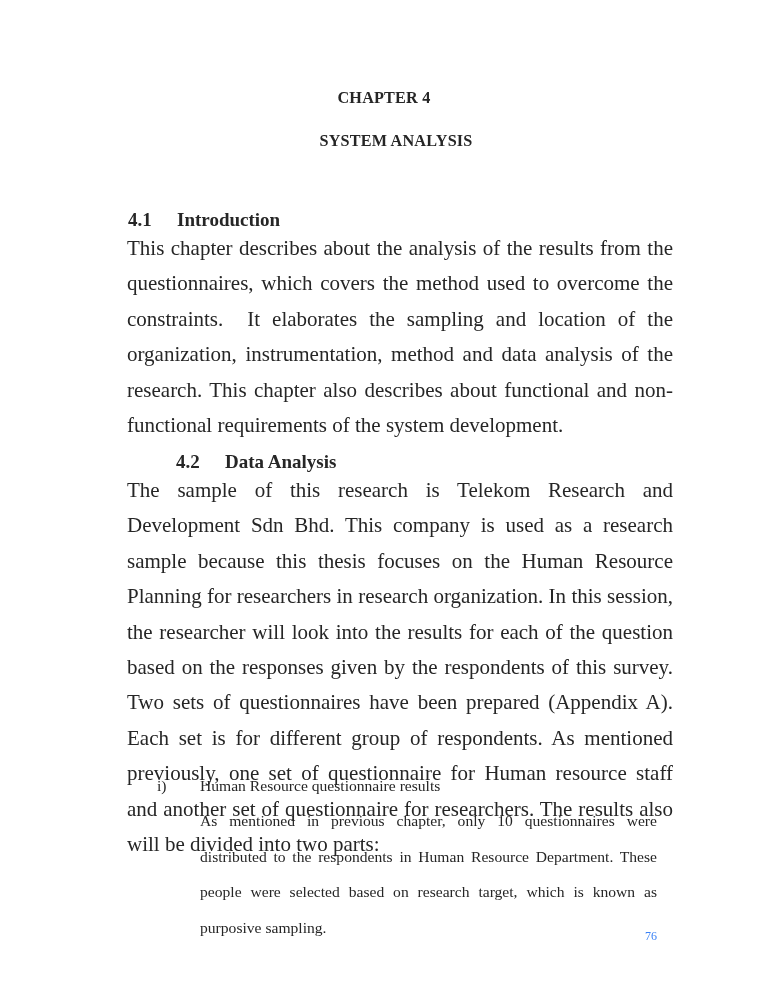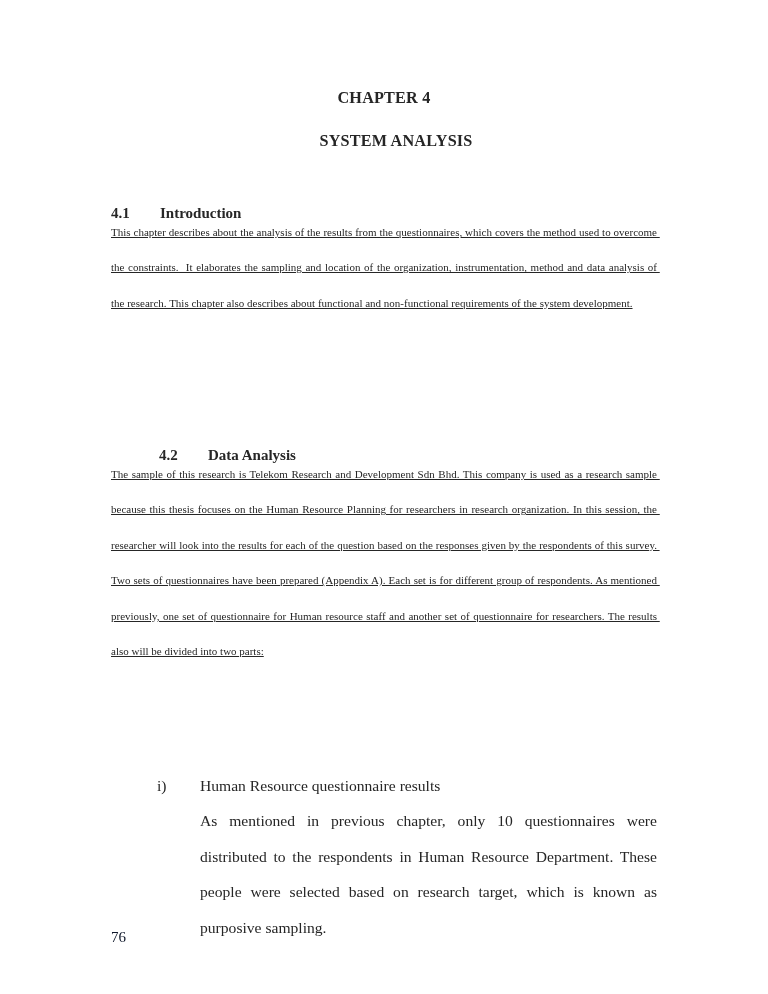--- a/index.html
+++ b/index.html
@@ -41,43 +41,42 @@
     font-size: 16.2px;
     letter-spacing: 0.2px;
     line-height: 1;
     margin: 0;
   }
   .chapter-title { position: absolute; top: 90px; left: 0; width: 546px; }
   .chapter-subtitle { position: absolute; top: 133px; left: 12px; width: 546px; }
 
   .section-heading {
     position: absolute;
-    left: 0;
+    left: 17px;
     width: 546px;
     font-weight: bold;
-    font-size: 15px;
+    font-size: 19px;
     line-height: 1;
     white-space: pre;
   }
   .section-heading .num {
     display: inline-block;
     width: 49px;
   }
 
   .para {
     position: absolute;
     left: 0;
     width: 546px;
-    font-size: 11px;
+    font-size: 21px;
     line-height: 35.4px;
     text-align: justify;
     text-justify: inter-word;
-    margin: 0;
+    margin: 16px;
     white-space: pre-wrap;
-    text-decoration: underline;
   }
 
   
   .list-item {
     position: absolute;
     left: 0;
     width: 546px;
   }
   .list-marker {
     position: absolute;
@@ -103,24 +102,24 @@
     text-justify: inter-word;
     text-align-last: left;
     margin: 0;
   }
 
   .page-number {
     position: absolute;
     top: 930px;
     left: 0;
     width: 546px;
-    text-align: left;
-    font-size: 15px;
+    text-align: right;
+    font-size: 12px;
     line-height: 1;
-    color: #0f172a;
+    color: #3b82f6;
   }
 </style>
 </head>
 <body>
 
 <div class="page">
   <div class="content">
 
     <h1 class="chapter-title">CHAPTER 4</h1>
 

